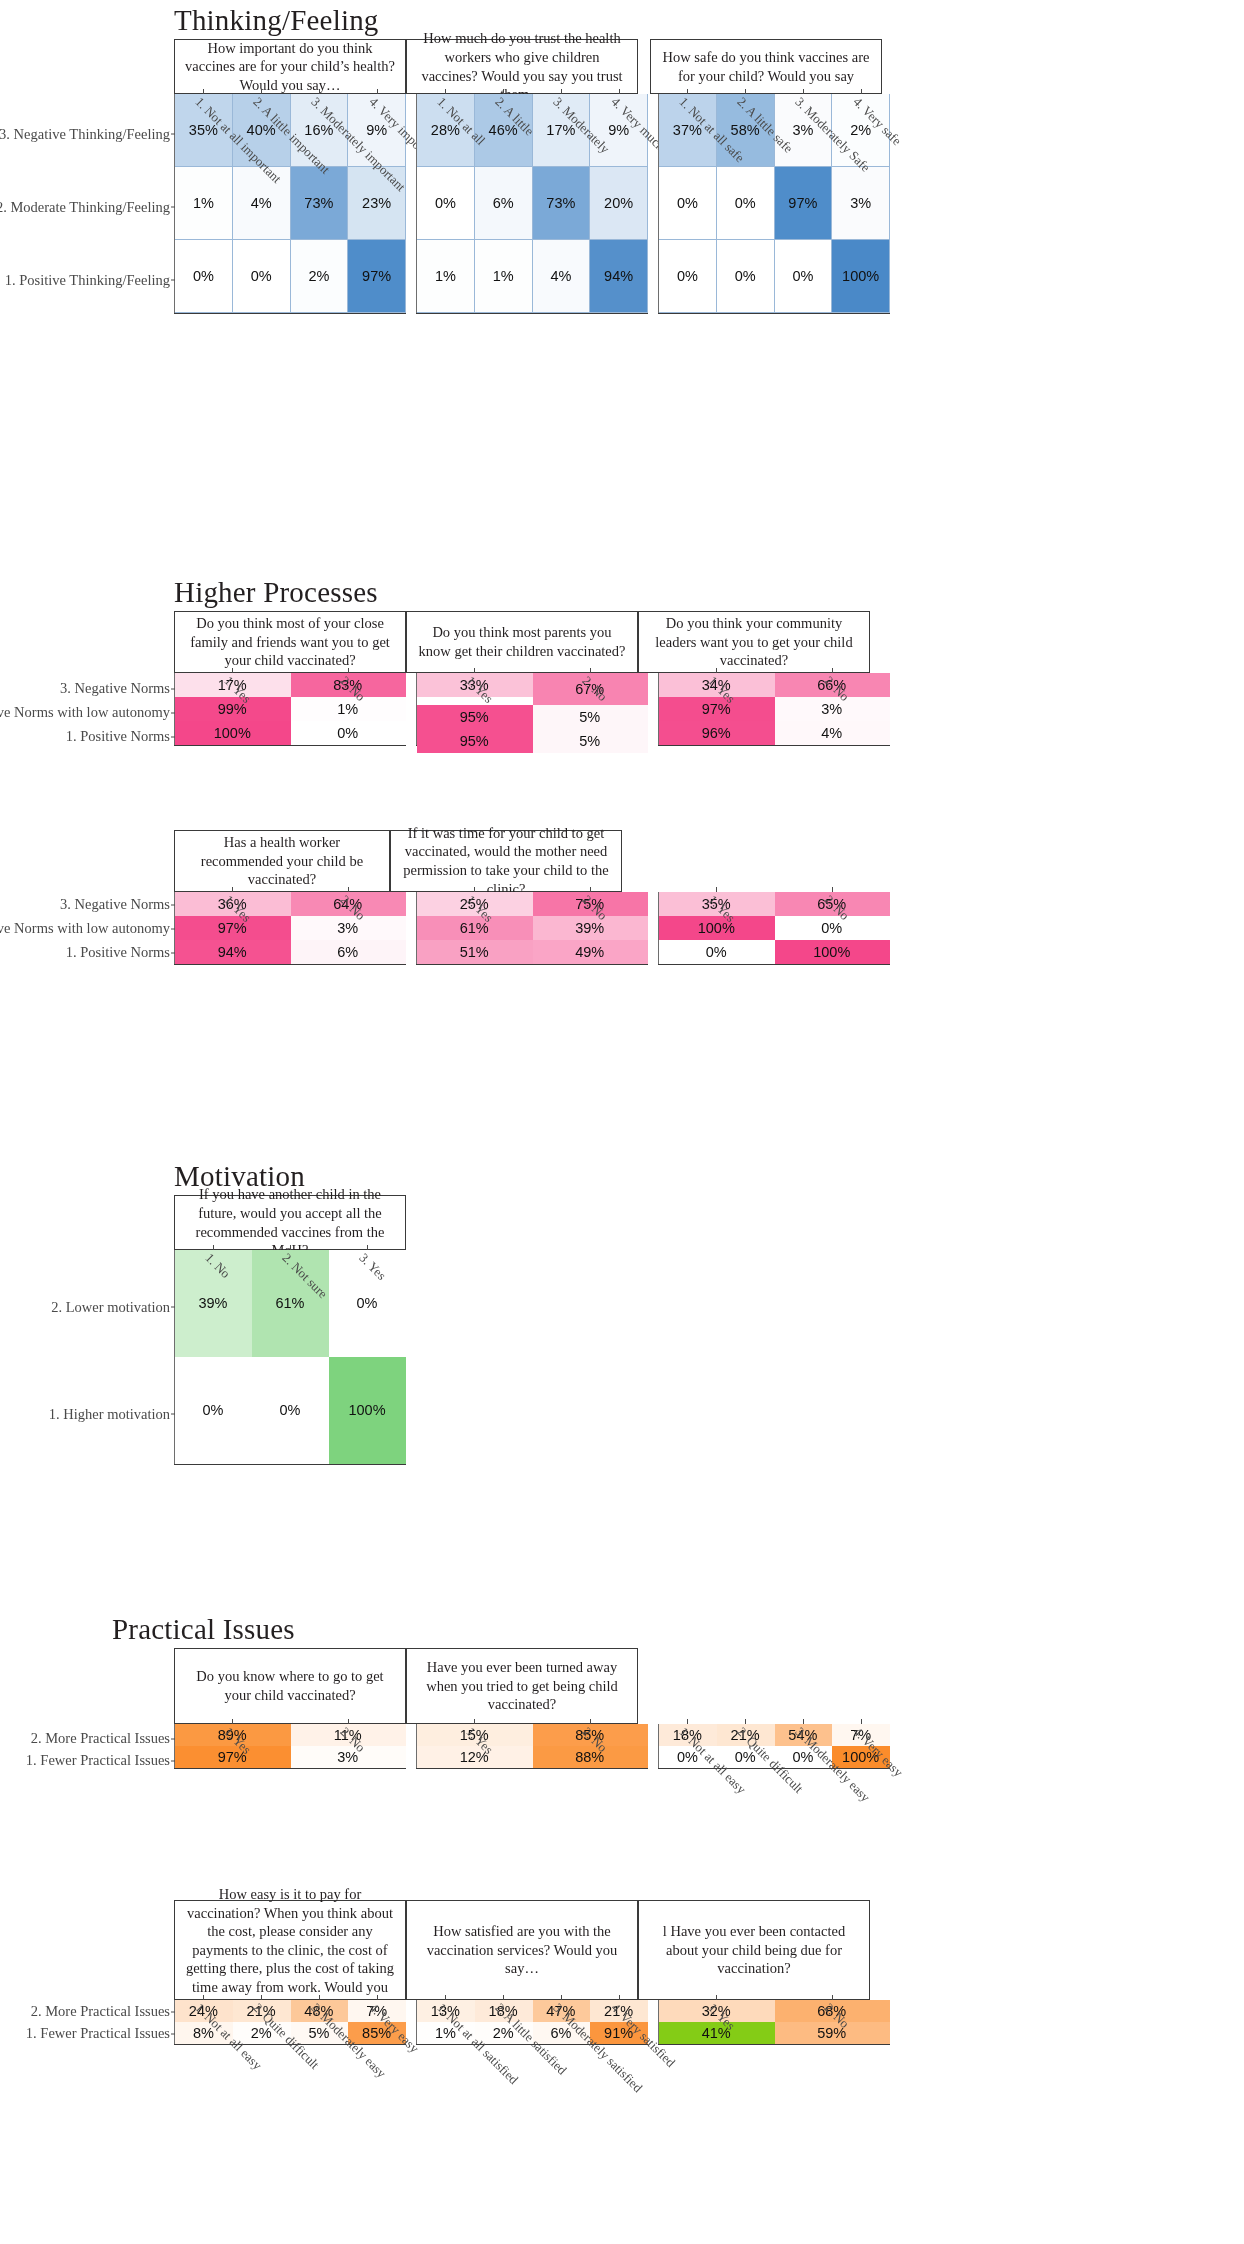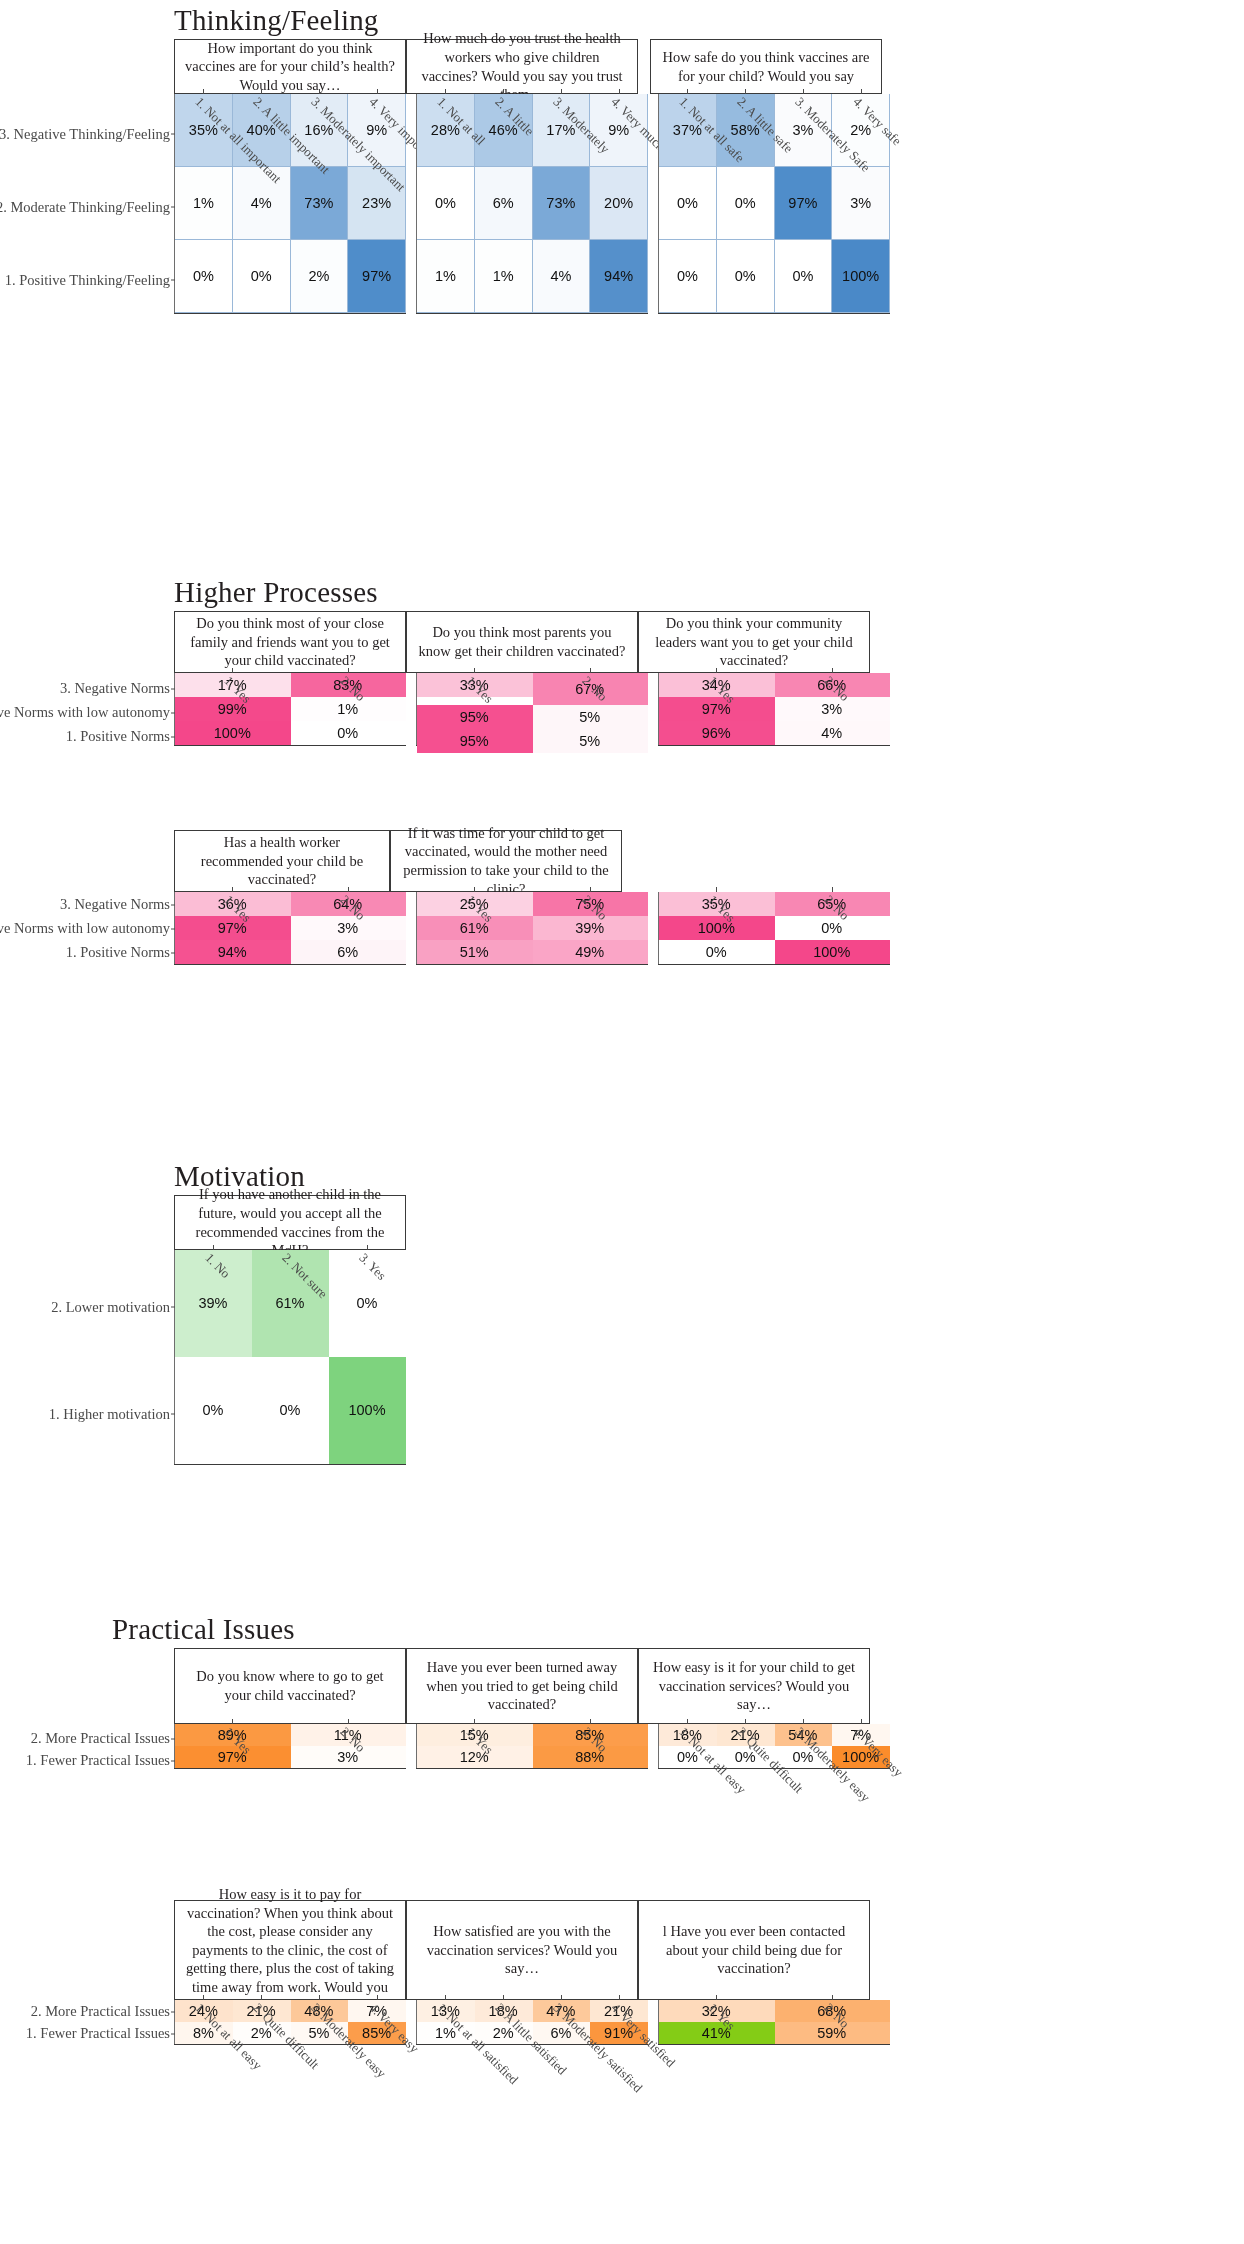--- a/index.html
+++ b/index.html
@@ -310,23 +310,20 @@
     </div>
     <div class="section" style="left:0;top:1615px;width:1244px;">
       <div class="section-title" style="margin-left:112px;">Practical Issues</div>
       <div class="panel-row" style="margin-left:174px;">
         <div class="strip" style="width:232px;height:76px;">
           <span>Do you know where to go to get your child vaccinated?</span>
         </div>
         <div class="strip" style="width:232px;height:76px;">
           <span>Have you ever been turned away when you tried to get being child vaccinated?</span>
         </div>
-        <div class="strip" style="width:232px;height:76px;">
-          <span>How easy is it for your child to get vaccination services? Would you say…</span>
-        </div>
       </div>
       <div class="panel-row" style="margin-left:174px;position:relative;">
         <div class="grid-wrap" style="width:232px;">
           <div class="grid" style="grid-template-columns:repeat(2,1fr);height:44px;">
             <div class="cell" style="background:rgb(251,153,66);border-right:1px solid rgba(255,255,255,.0);border-bottom:1px solid rgba(255,255,255,0);height:22px;">89%</div>
             <div class="cell" style="background:rgb(255,242,232);border-right:1px solid rgba(255,255,255,.0);border-bottom:1px solid rgba(255,255,255,0);height:22px;">11%</div>
             <div class="cell" style="background:rgb(251,143,49);border-right:1px solid rgba(255,255,255,.0);border-bottom:1px solid rgba(255,255,255,0);height:22px;">97%</div>
             <div class="cell" style="background:rgb(255,252,249);border-right:1px solid rgba(255,255,255,.0);border-bottom:1px solid rgba(255,255,255,0);height:22px;">3%</div>
           </div>
           <div class="axisline" style="width:100%;"></div>

